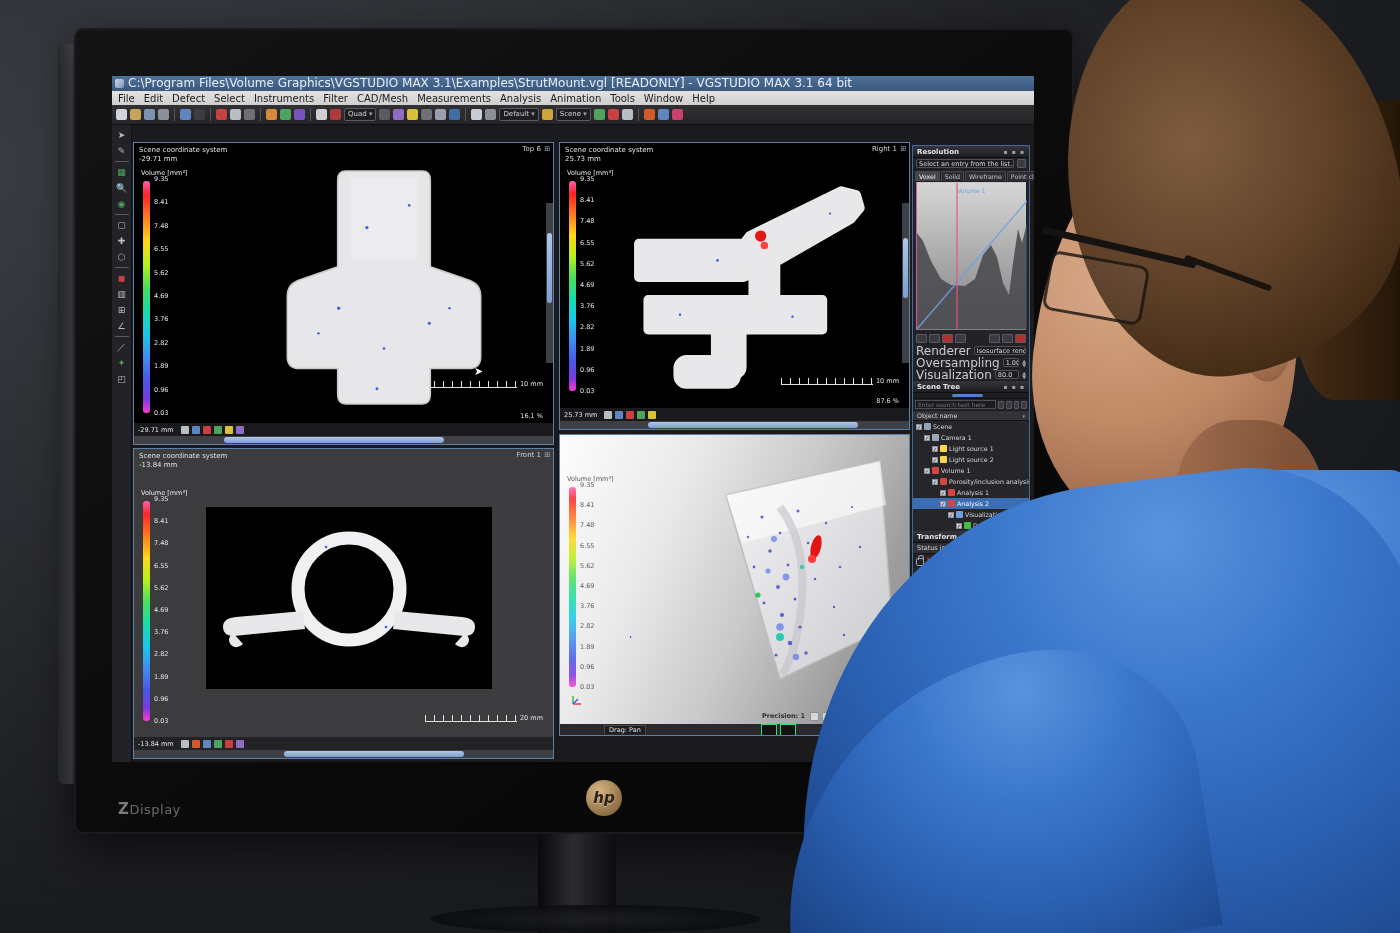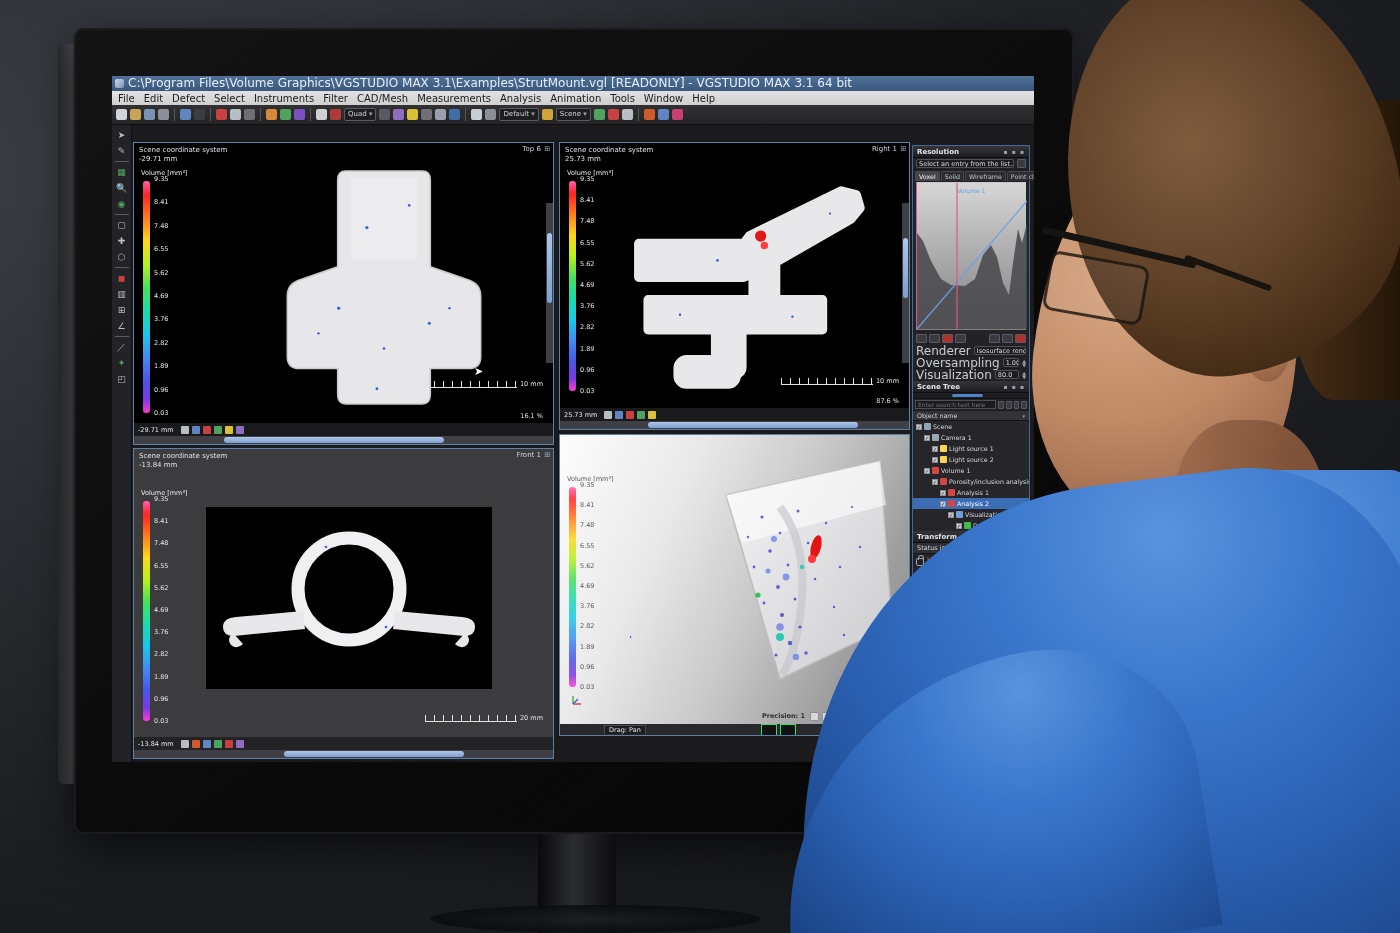--- a/index.html
+++ b/index.html
@@ -705,20 +705,24 @@
 
           <div class="ph">
             <span>Light</span>
               <span class="dots">▪ ▪ ▪</span>
           </div>
           <div class="sub">Status information</div>
         </div>
       </div>
     </div>
 
+    <div class="bezel-bottom">
+      <div class="hp-logo">hp</div>
+      <div class="zdisplay"><b>Z</b><span>Display</span></div>
+    </div>
   </div>
 
   <div class="abs stand"></div>
   <div class="abs stand-base"></div>
 
   <div class="abs hair2"></div>
   <div class="abs face"></div>
   <div class="abs ear"></div>
   <div class="abs hair"></div>
   <div class="abs glass-bar"></div>

